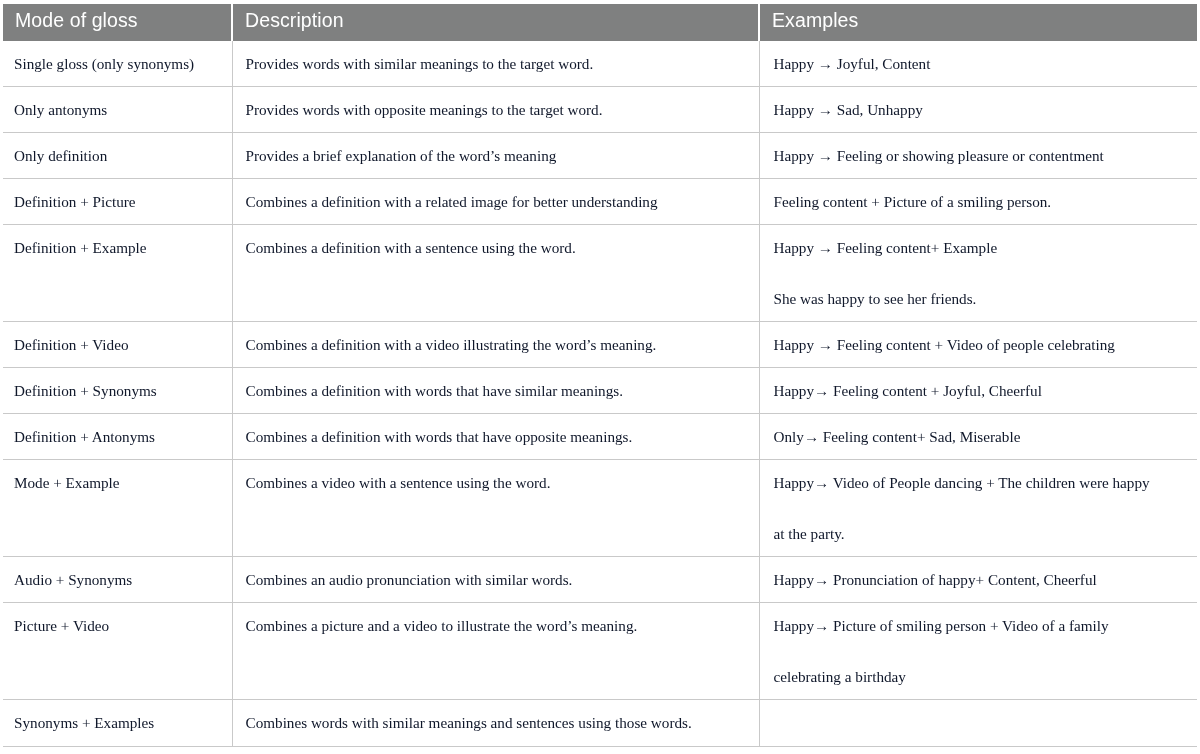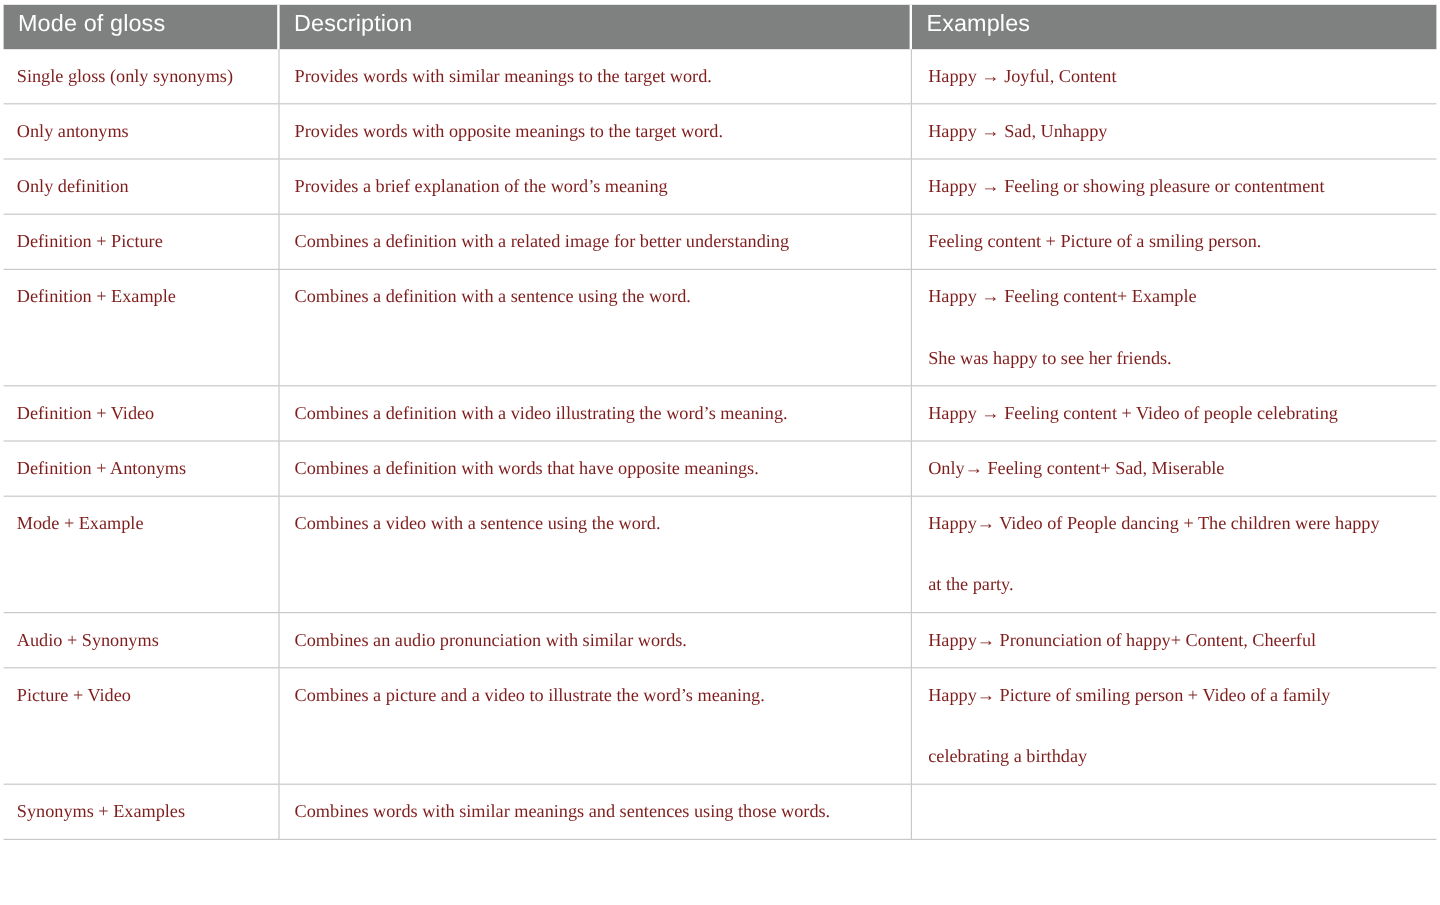--- a/index.html
+++ b/index.html
@@ -43,21 +43,21 @@
     line-height: 1.12;
     border-right: 2px solid #ffffff;
     letter-spacing: 0.1px;
   }
   thead th.last { border-right: none; }
 
   tbody td {
     border-bottom: 1px solid #c9c9c9;
     border-right: 1px solid #c9c9c9;
     font-size: 15.2px;
-    color: #7f1d1d;
+    color: #0f172a;
     vertical-align: top;
     padding: 9px 10px 9px 12px;
     line-height: 1.78;
     font-family: "Liberation Serif", serif;
   }
   tbody td.col-c { border-right: none; padding-left: 14px; }
   tbody td.col-a { padding-left: 11px; }
   tbody td.col-b { padding-left: 13px; }
   tbody tr:last-child td { border-bottom: 1px solid #c9c9c9; }
 
@@ -119,20 +119,27 @@
           </td>
         </tr>
         <tr>
           <td class="col-a">Definition + Video</td>
           <td class="col-b">Combines a definition with a video illustrating the word’s meaning.</td>
           <td class="col-c">
             <span class="line">Happy → Feeling content + Video of people celebrating</span>
           </td>
         </tr>
         <tr>
+          <td class="col-a">Definition + Synonyms</td>
+          <td class="col-b">Combines a definition with words that have similar meanings.</td>
+          <td class="col-c">
+            <span class="line">Happy→ Feeling content + Joyful, Cheerful</span>
+          </td>
+        </tr>
+        <tr>
           <td class="col-a">Definition + Antonyms</td>
           <td class="col-b">Combines a definition with words that have opposite meanings.</td>
           <td class="col-c">
             <span class="line">Only→ Feeling content+ Sad, Miserable</span>
           </td>
         </tr>
         <tr>
           <td class="col-a">Mode + Example</td>
           <td class="col-b">Combines a video with a sentence using the word.</td>
           <td class="col-c">

